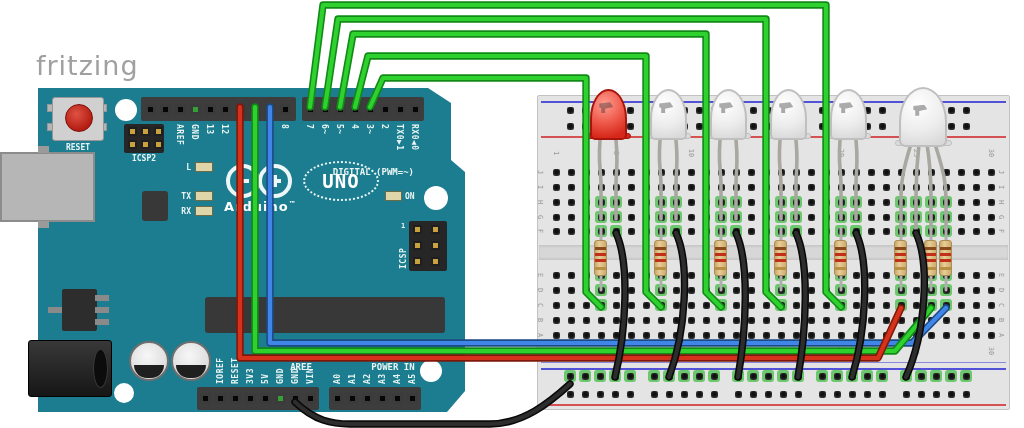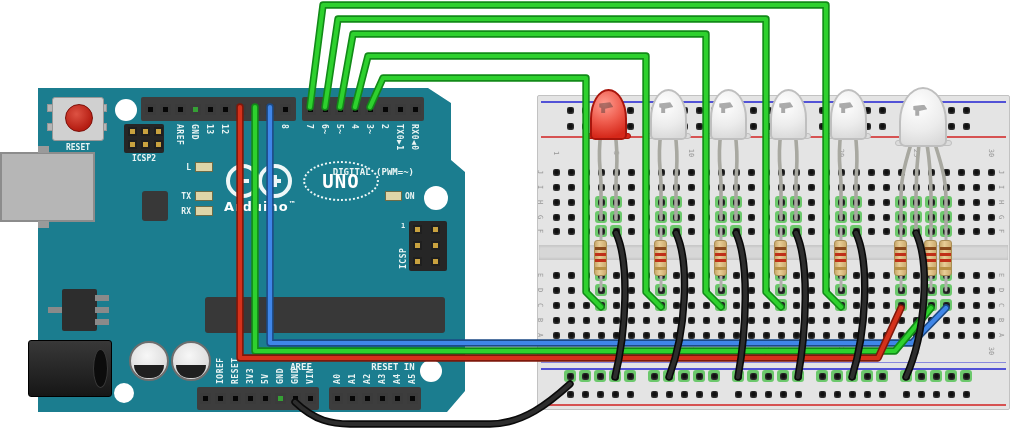--- a/index.html
+++ b/index.html
@@ -74,20 +74,21 @@
   .flange.red{background:#d6281a;border:1px solid #a8150c;}
   .flange.clear{background:#dcdcdc;border:1px solid #bfbfbf;}
   .flag{position:absolute;width:14px;height:11px;background:rgba(40,40,40,.38);
       clip-path:polygon(0 12%,78% 0,100% 42%,42% 58%,42% 100%,14% 100%,14% 52%,0 46%);}
 </style>
 </head>
 <body>
 
 <div id="canvas">
 
+  <div id="logo">fritzing</div>
 
   <div id="static" class="layer">
 
     <div id="board"></div>
 
     <div class="usb-cap"></div>
     <div class="usb"></div>
     <div class="usb-tab" style="top:146px"></div>
     <div class="usb-tab" style="top:221px"></div>
     <div class="jack"></div>
@@ -131,21 +132,21 @@
     <div class="ring" style="left:226px;top:164px"></div>
     <div class="ring" style="left:258px;top:164px"></div>
     <div class="abs" style="left:237px;top:179px;width:12px;height:4px;background:#eef7f7"></div>
     <div class="abs" style="left:269px;top:179px;width:12px;height:4px;background:#eef7f7"></div>
     <div class="abs" style="left:273px;top:175px;width:4px;height:12px;background:#eef7f7"></div>
     <div class="silk" style="left:224px;top:199px;width:86px;font:bold 13px 'DejaVu Sans',sans-serif;letter-spacing:1px;color:#fff"><span>Arduino</span><sup style="font-size:7px">™</sup></div>
     <div class="uno-oval"><span>UNO</span></div>
 
     <div class="silk" style="left:300px;top:167px;width:114px;text-align:right;font-size:9px">DIGITAL (PWM=~)</div>
     <div class="silk" style="left:271px;top:362px;width:60px;text-align:center;font-size:9px">AREF</div>
-    <div class="silk" style="left:358px;top:362px;width:70px;text-align:center;font-size:9px">RESET IN</div>
+    <div class="silk" style="left:358px;top:362px;width:70px;text-align:center;font-size:9px">POWER IN</div>
 
     <div class="strip" style="left:141px;top:97px;width:155px;height:24px"></div>
     <div class="strip" style="left:302px;top:97px;width:122px;height:24px"></div>
     <div class="strip" style="left:197px;top:387px;width:122px;height:23px"></div>
     <div class="strip" style="left:329px;top:387px;width:92px;height:23px"></div>
 
     <div class="mhole" style="left:115px;top:99px;width:22px;height:22px"></div>
     <div class="mhole" style="left:424px;top:186px;width:24px;height:24px"></div>
     <div class="mhole" style="left:420px;top:360px;width:22px;height:22px"></div>
     <div class="mhole" style="left:114px;top:383px;width:20px;height:20px"></div>

